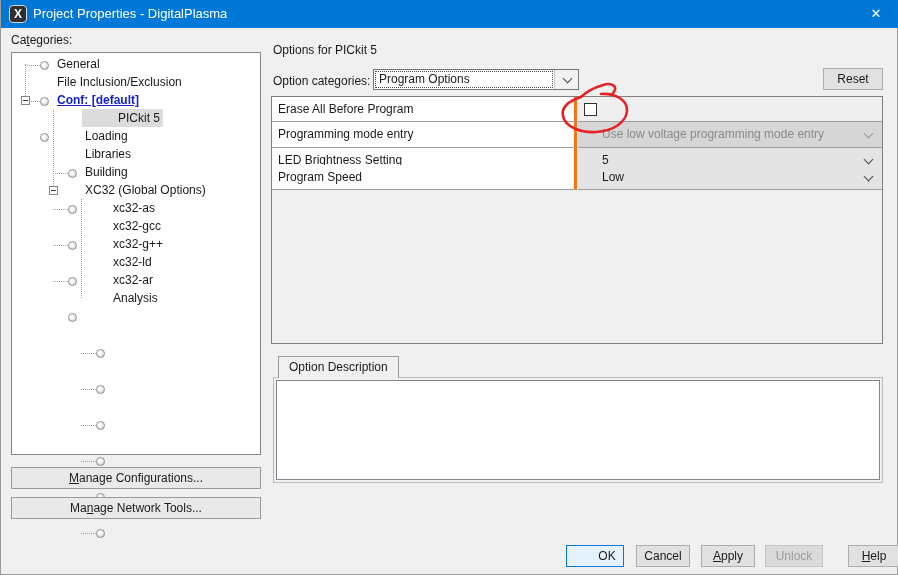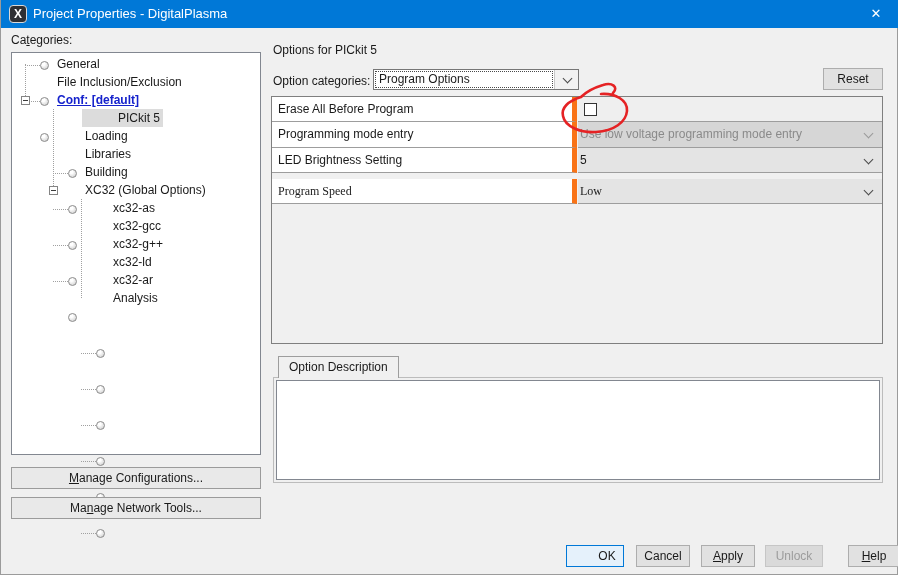--- a/index.html
+++ b/index.html
@@ -39,24 +39,24 @@
   .combobox .chev-zone { position:absolute; right:0; top:0; width:24px; height:19px; background:#f2f2f2; border-left:1px solid #c8c8c8; }
   .chev { position:absolute; width:7px; height:7px; border-right:1.6px solid #4a4a4a; border-bottom:1.6px solid #4a4a4a; transform:rotate(45deg); }
   .chev.dis { border-color:#9a9a9a; }
   .btn { position:absolute; background:#e1e1e1; border:1px solid #adadad; text-align:center; line-height:20px; height:22px; }
   .btn.default { background:#e5f1fb; border:1px solid #0078d7;padding-left:24px; }
   .btn.disabled { background:#dadada; border:1px solid #c6c6c6; color:#9c9c9c; }
 
   
   .opts-panel { position:absolute; left:270px; top:96px; width:612px; height:248px; background:#f0f0f0; border:1px solid #7f7f7f; }
   .orow { position:absolute; left:0; width:610px; }
-  .ocell-label { position:absolute; left:0; top:0; bottom:0; width:305px; background:#fff; border-right:5px solid #f97316; border-bottom:1px solid #9d9d9d; line-height:24px; padding-left:6px; white-space:nowrap; }
+  .ocell-label { position:absolute; left:0; top:0; bottom:0; width:305px; background:#fff; border-right:3px solid #f97316; border-bottom:1px solid #9d9d9d; line-height:24px; padding-left:6px; white-space:nowrap; }
   .ocell-value { position:absolute; left:306px; top:0; bottom:0; right:0; border-bottom:1px solid #9d9d9d; line-height:24px; }
   .ocell-value.chk { background:#efefef; }
-  .ocell-value.dd { background:#e4e4e4; padding-left:2px; white-space:nowrap; overflow:hidden; }
+  .ocell-value.dd { background:#e4e4e4; padding-left:24px; white-space:nowrap; overflow:hidden; }
   .ocell-value.dd.dis { background:#d6d6d6; color:#8a8a8a; }
   .checkbox { position:absolute; left:6px; top:6px; width:13px; height:13px; background:#fff; border:1.5px solid #333; }
   .mn { text-decoration:underline; }
 
   
   .desc-tab { position:absolute; left:277px; top:356px; height:22px; padding:0 10px; background:#f0f0f0; border:1px solid #9d9d9d; border-bottom:none; line-height:21px; z-index:2; }
   .desc-box { position:absolute; left:272px; top:377px; width:610px; height:106px; background:#f0f0f0; border:1px solid #bcbcbc; }
   .desc-inner { position:absolute; left:2px; top:2px; right:2px; bottom:2px; background:#fff; border:1px solid #828790; }
 
   .annotation { position:absolute; left:540px; top:78px; width:110px; height:62px; pointer-events:none; z-index:5; }
@@ -174,21 +174,21 @@
       </div>
     </div>
     <div class="orow" style="top:25px; height:26px;">
       <div class="ocell-label">Programming mode entry</div>
       <div class="ocell-value dd dis"><span>Use low voltage programming mode entry</span><span class="chev dis" style="right:10px; top:8px;"></span></div>
     </div>
     <div class="orow" style="top:51px; height:25px;">
       <div class="ocell-label">LED Brightness Setting</div>
       <div class="ocell-value dd"><span>5</span><span class="chev" style="right:10px; top:8px;"></span></div>
     </div>
-    <div class="orow" style="top:82px; height:25px;font-family:Liberation Serif, serif;">
+    <div class="orow" style="top:68px; height:25px;">
       <div class="ocell-label">Program Speed</div>
       <div class="ocell-value dd"><span>Low</span><span class="chev" style="right:10px; top:8px;"></span></div>
     </div>
   </div>
 
   <svg class="annotation" viewBox="540 78 110 62">
     <path d="M 612 93 C 618 87 611 82 602 85 C 592 88 585 92 580 97 C 567 101 560 108 562 116 C 564 127 580 133 595 132 C 613 131 625 122 626 111 C 627 100 614 93 600 94" fill="none" stroke="#e52224" stroke-width="2.6" stroke-linecap="round"></path>
   </svg>
 
   <div class="desc-tab">Option Description</div>

